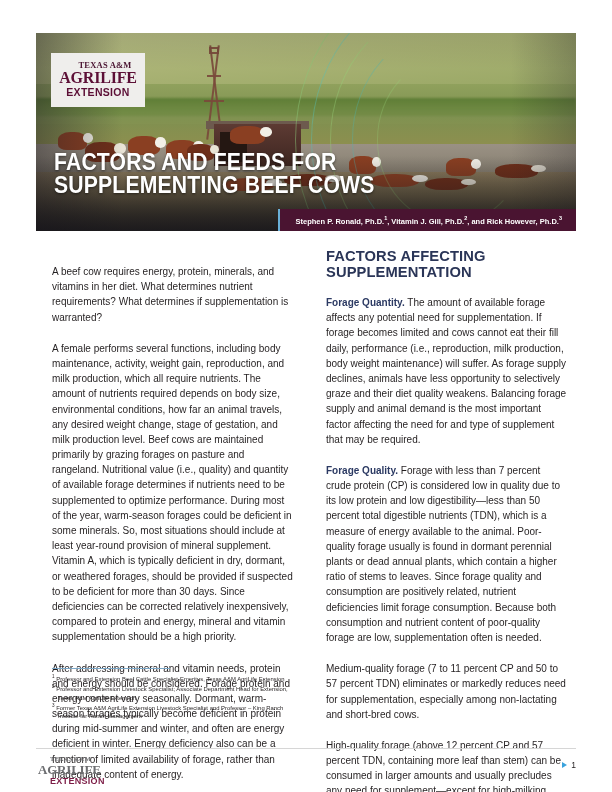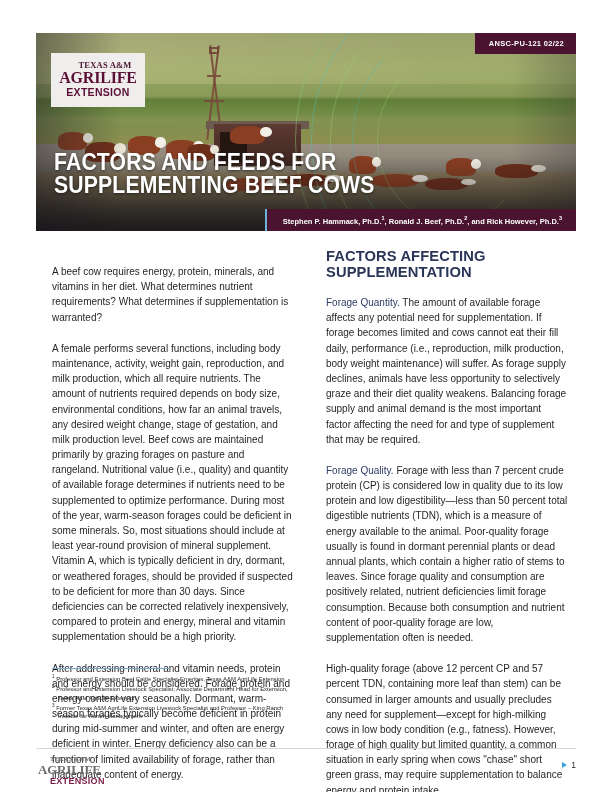--- a/index.html
+++ b/index.html
@@ -181,21 +181,21 @@
     line-height: 1.52;
     color: #231f20;
     margin-bottom: 9px;
     text-align: left;
     margin-top: 16px;
   }
   p.body:last-child { margin-bottom: 0; }
 
   .runin {
     color: #2c3a63;
-    font-weight: 400;
+    font-weight: 700;
   }
 
   h2.section {
     font-family: "Liberation Sans Narrow", "Liberation Sans", sans-serif;
     font-size: 15.5px;
     font-weight: 700;
     color: #2a3557;
     letter-spacing: .1px;
     line-height: 1;
     margin-bottom: 10px;
@@ -301,39 +301,39 @@
   </div>
 
   <div class="photo-vignette"></div>
 
   <div class="logo-box">
     <div class="logo-l1">TEXAS A&amp;M</div>
     <div class="logo-l2">AGRILIFE</div>
     <div class="logo-l3">EXTENSION</div>
   </div>
 
-  <div class="pub-badge">ANSC-PU-121  02/22</div>
 
   <div class="hero-title">FACTORS AND FEEDS FOR SUPPLEMENTING BEEF COWS</div>
 
-  <div class="author-bar"><span>Stephen P. Hammack, Ph.D.</span><sup>1</sup><span>, Ronald J. Beef, Ph.D.</span><sup>2</sup><span>, and Rick However, Ph.D.</span><sup>3</sup></div>
+  <div class="author-bar"><span>Stephen P. Ronald, Ph.D.</span><sup>1</sup><span>, Vitamin J. Gill, Ph.D.</span><sup>2</sup><span>, and Rick However, Ph.D.</span><sup>3</sup></div>
 </div>
 
 <div class="content">
 
   <div class="col">
     <p class="body">A beef cow requires energy, protein, minerals, and vitamins in her diet. What determines nutrient requirements? What determines if supplementation is warranted?</p>
     <p class="body">A female performs several functions, including body maintenance, activity, weight gain, reproduction, and milk production, which all require nutrients. The amount of nutrients required depends on body size, environmental conditions, how far an animal travels, any desired weight change, stage of gestation, and milk production level. Beef cows are maintained primarily by grazing forages on pasture and rangeland. Nutritional value (i.e., quality) and quantity of available forage determines if nutrients need to be supplemented to optimize performance. During most of the year, warm-season forages could be deficient in some minerals. So, most situations should include at least year-round provision of mineral supplement. Vitamin A, which is typically deficient in dry, dormant, or weathered forages, should be provided if suspected to be deficient for more than 30 days. Since deficiencies can be corrected relatively inexpensively, compared to protein and energy, mineral and vitamin supplementation should be a high priority.</p>
     <p class="body">After addressing mineral and vitamin needs, protein and energy should be considered. Forage protein and energy content vary seasonally. Dormant, warm-season forages typically become deficient in protein during mid-summer and winter, and often are energy deficient in winter. Energy deficiency also can be a function of limited availability of forage, rather than inadequate content of energy.</p>
   </div>
 
   <div class="col">
     <h2 class="section">FACTORS AFFECTING SUPPLEMENTATION</h2>
     <p class="body"><span class="runin">Forage Quantity.</span><span> The amount of available forage affects any potential need for supplementation. If forage becomes limited and cows cannot eat their fill daily, performance (i.e., reproduction, milk production, body weight maintenance) will suffer. As forage supply declines, animals have less opportunity to selectively graze and their diet quality weakens. Balancing forage supply and animal demand is the most important factor affecting the need for and type of supplement that may be required.</span></p>
     <p class="body"><span class="runin">Forage Quality.</span><span> Forage with less than 7 percent crude protein (CP) is considered low in quality due to its low protein and low digestibility—less than 50 percent total digestible nutrients (TDN), which is a measure of energy available to the animal. Poor-quality forage usually is found in dormant perennial plants or dead annual plants, which contain a higher ratio of stems to leaves. Since forage quality and consumption are positively related, nutrient deficiencies limit forage consumption. Because both consumption and nutrient content of poor-quality forage are low, supplementation often is needed.</span></p>
+    <p class="body">Medium-quality forage (7 to 11 percent CP and 50 to 57 percent TDN) eliminates or markedly reduces need for supplementation, especially among non-lactating and short-bred cows.</p>
     <p class="body">High-quality forage (above 12 percent CP and 57 percent TDN, containing more leaf than stem) can be consumed in larger amounts and usually precludes any need for supplement—except for high-milking cows in low body condition (e.g., fatness). However, forage of high quality but limited quantity, a common situation in early spring when cows "chase" short green grass, may require supplementation to balance energy and protein intake.</p>
   </div>
 </div>
 
 <div class="footnotes">
   <div class="fn-rule"></div>
   <div class="fn"><sup>1</sup> <span>Professor and Extension Beef Cattle Specialist-Emeritus, Texas A&amp;M AgriLife Extension</span></div>
   <div class="fn"><sup>2</sup> <span>Professor and Extension Livestock Specialist; Associate Department Head for Extension, Texas A&amp;M AgriLife Extension</span></div>
   <div class="fn"><sup>3</sup> <span>Former Texas A&amp;M AgriLife Extension Livestock Specialist and Professor – King Ranch Institute for Ranch Management</span></div>
 </div>

